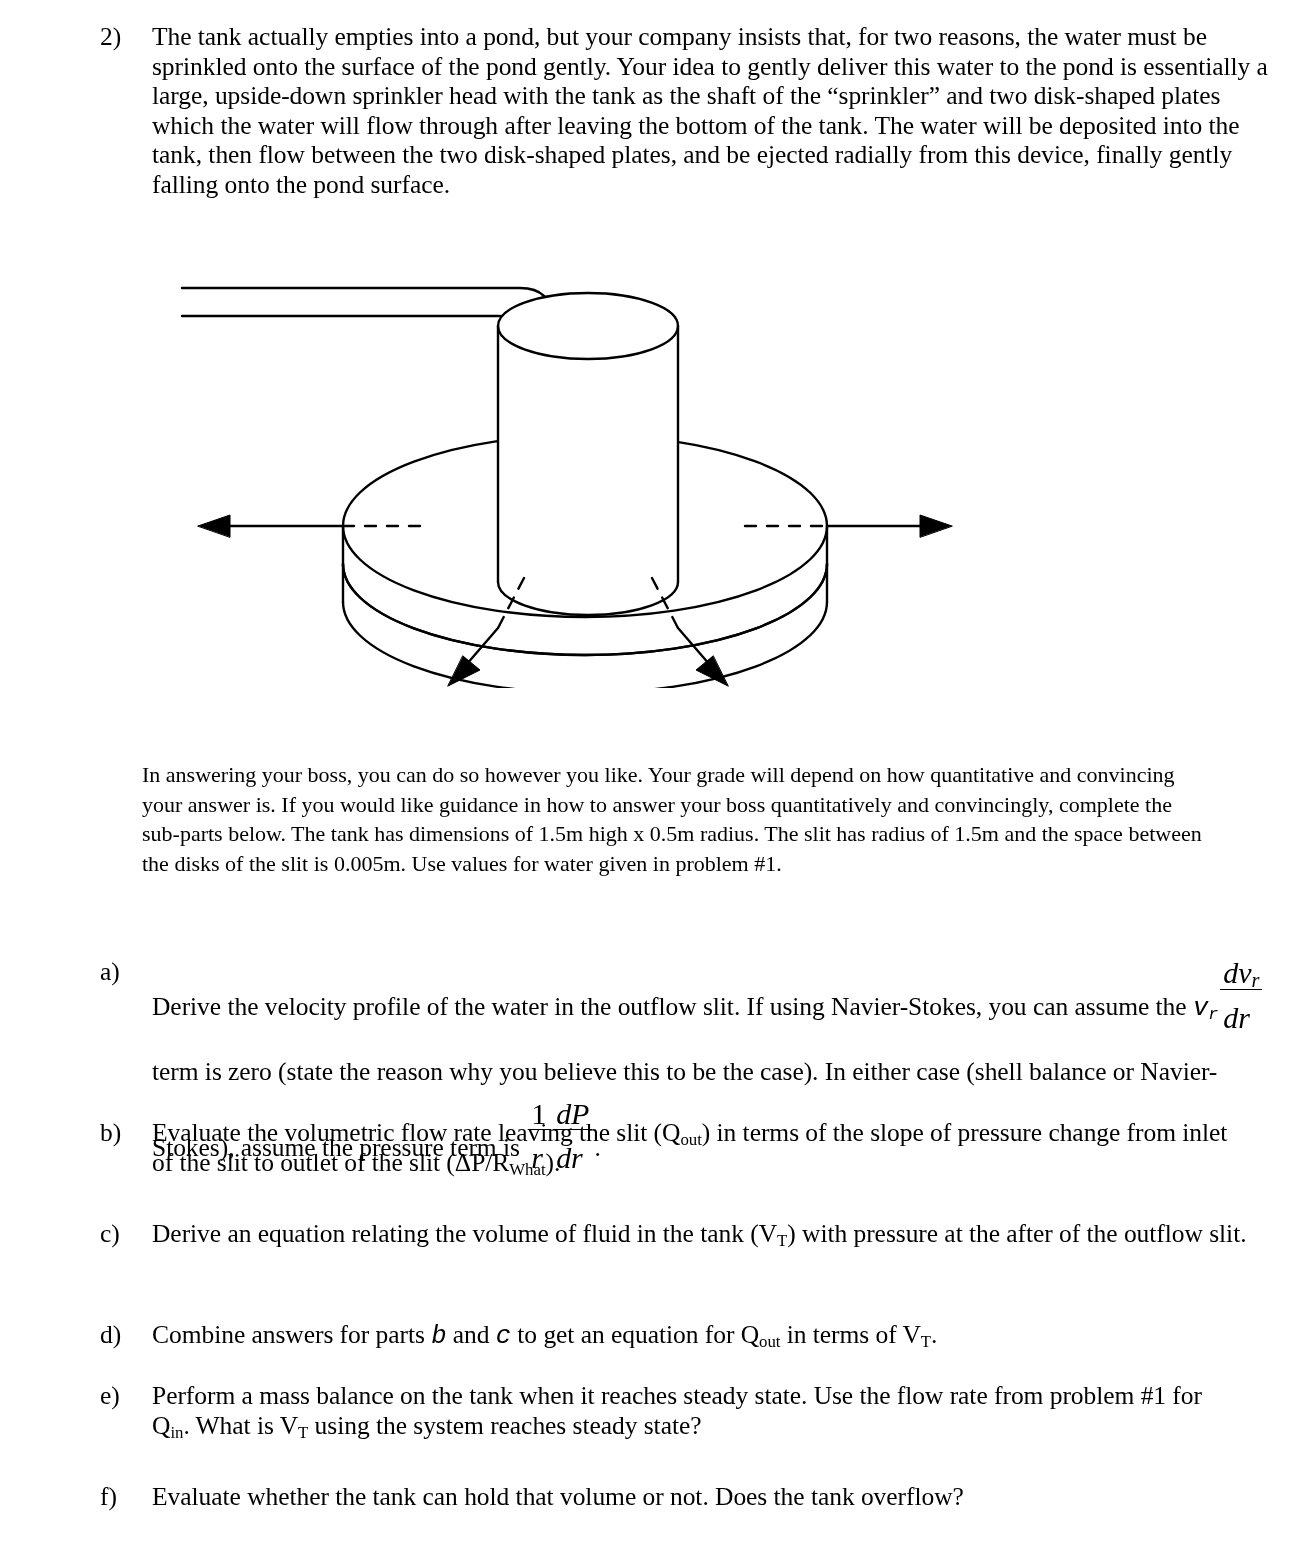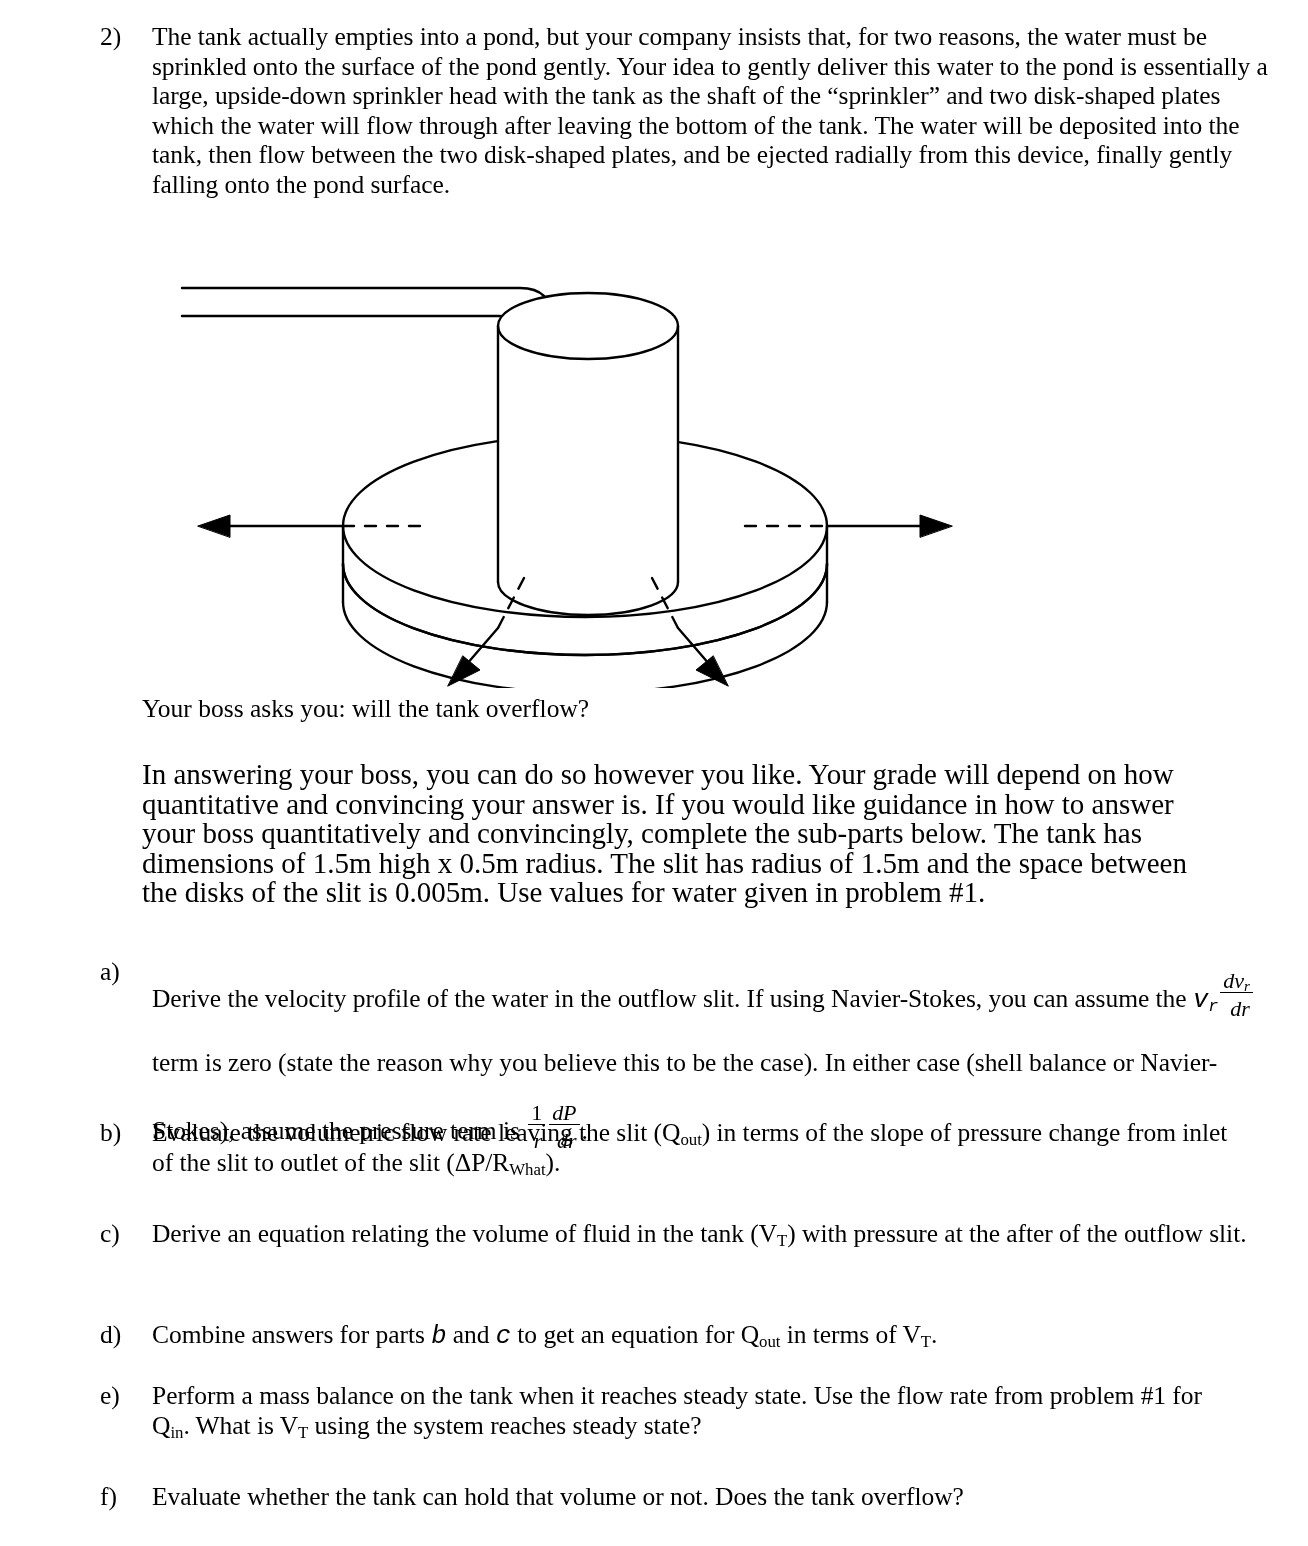--- a/index.html
+++ b/index.html
@@ -57,21 +57,21 @@
     top: 694px;
     width: 1080px;
     font-size: 25.5px;
     line-height: 29.5px;
   }
   .block-guidance {
     position: absolute;
     left: 142px;
     top: 760px;
     width: 1062px;
-    font-size: 29px;
+    font-size: 22px;
     line-height: 29.5px;
   }
 
   .block-a { position: absolute; left: 100px; top: 957px;  width: 1120px; }
   .block-b { position: absolute; left: 100px; top: 1118px; width: 1090px; }
   .block-c { position: absolute; left: 100px; top: 1219px; width: 1110px; }
   .block-d { position: absolute; left: 100px; top: 1320px; width: 1110px; }
   .block-e { position: absolute; left: 100px; top: 1381px; width: 1090px; }
   .block-f { position: absolute; left: 100px; top: 1482px; width: 1110px; }
 
@@ -84,34 +84,34 @@
     font-size: 0.66em;
     vertical-align: -0.25em;
     line-height: 0;
   }
   .ital { font-style: italic; font-family: Liberation Mono, monospace; }
 
   
   .frac {
     display: inline-block;
     vertical-align: -0.42em;
-    text-align: right;
+    text-align: left;
     font-style: italic;
-    font-size: 22px;
+    font-size: 30px;
     line-height: 1.06;
-    margin: 12px 2px;
+    margin: 0 2px;
   }
   .frac .num {
     display: block;
     padding: 0 3px;
   }
   .frac .den {
     display: block;
     border-top: 1.6px solid #000;
-    padding: 4px 3px;
+    padding: 12px 3px;
     font-style: italic;
   }
   .frac sub {
     font-size: 0.68em;
     vertical-align: -0.22em;
   }
 
   
   .frac-one .num { font-style: normal; }
 
@@ -198,21 +198,20 @@
         <g>
           <path d="M 472 310 L 498 360" stroke-dasharray="12 10"></path>
           <path d="M 498 360 L 536 404"></path>
         </g>
         <path d="M 548 418 L 516 402 L 533 388 Z" fill="#000000" stroke="#000000" stroke-width="1"></path>
 
       </g>
     </svg>
   </div>
 
-  <div class="block-boss">Your boss asks you: will the tank overflow?</div>
 
   <div class="block-guidance">In answering your boss, you can do so however you like. Your grade will depend on how quantitative and convincing your answer is. If you would like guidance in how to answer your boss quantitatively and convincingly, complete the sub-parts below. The tank has dimensions of 1.5m high x 0.5m radius. The slit has radius of 1.5m and the space between the disks of the slit is 0.005m. Use values for water given in problem #1.</div>
 
   <div class="block-a item">
     <span class="marker">a)</span>
     <div class="body-text line-tall"><span>Derive the velocity profile of the water in the outflow slit. If using Navier-Stokes, you can assume the </span><span class="ital"><span>v</span><sub>r</sub></span><span class="frac"><span class="num"><span>dv</span><sub>r</sub></span><span class="den">dr</span></span><span> term is zero (state the reason why you believe this to be the case). In either case (shell balance or Navier-Stokes), assume the pressure term is </span><span class="frac frac-one"><span class="num">1</span><span class="den">r</span></span><span class="frac"><span class="num">dP</span><span class="den">dr</span></span><span>.</span></div>
   </div>
 
   <div class="block-b item">
     <span class="marker">b)</span>

